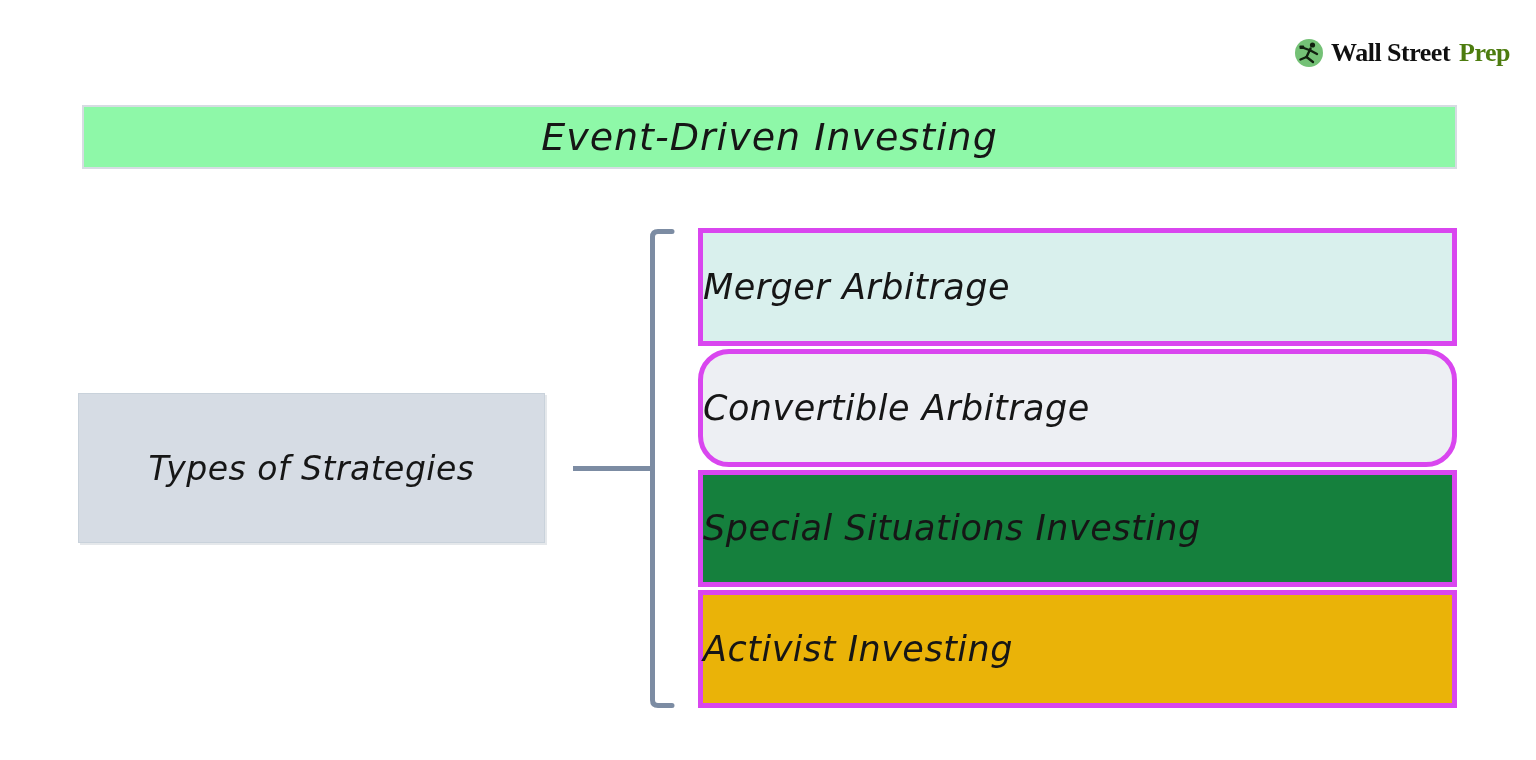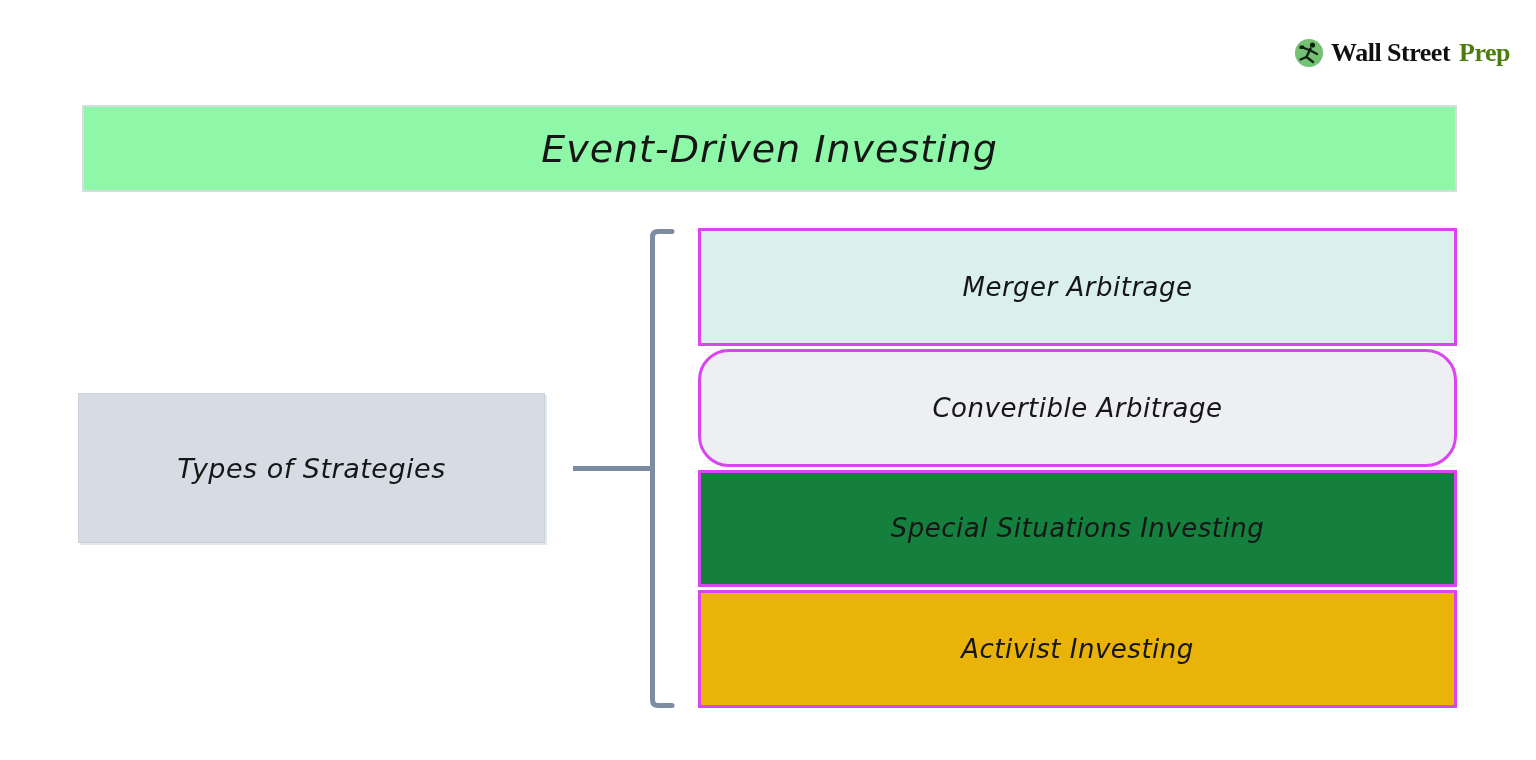--- a/index.html
+++ b/index.html
@@ -31,21 +31,21 @@
   .logo-icon { width: 30px; height: 30px; display: block; }
   .brand-black { color: #101010; }
   .brand-blue  { margin-left: 2px; }
 
   
   .banner {
     position: absolute;
     left: 82px;
     top: 105px;
     width: 1375px;
-    height: 87px;
+    height: 64px;
     border: 2px solid #d6dce2;
     display: flex;
     align-items: center;
     justify-content: center;
     font-style: italic;
     font-size: 38px;
     letter-spacing: 1px;
     color: #161616;
   }
 
@@ -55,21 +55,21 @@
     left: 78px;
     top: 393px;
     width: 467px;
     height: 150px;
     border: 1px solid #c9d2db;
     box-shadow: 2px 2px 0 rgba(180,188,198,0.35);
     display: flex;
     align-items: center;
     justify-content: center;
     font-style: italic;
-    font-size: 27px;
+    font-size: 33px;
     letter-spacing: 0.5px;
     color: #161616;
   }
 
   
   .connector-svg {
     position: absolute;
     left: 0; top: 0;
     width: 1536px; height: 760px;
     pointer-events: none;
@@ -81,26 +81,26 @@
     left: 698px;
     top: 228px;
     width: 759px;
     height: 480px;
     display: flex;
     flex-direction: column;
     gap: 3px;
   }
   .row {
     flex: 1;
-    border: 3px solid #d946ef;
+    border: 5px solid #d946ef;
     display: flex;
     align-items: center;
-    justify-content: center;
+    justify-content: flex-start;
     font-style: italic;
-    font-size: 26px;
+    font-size: 35px;
     letter-spacing: 0.5px;
     color: #161616;
   }
 </style>
 </head>
 <body>
 
 <div class="stage">
 
   <div class="logo">

